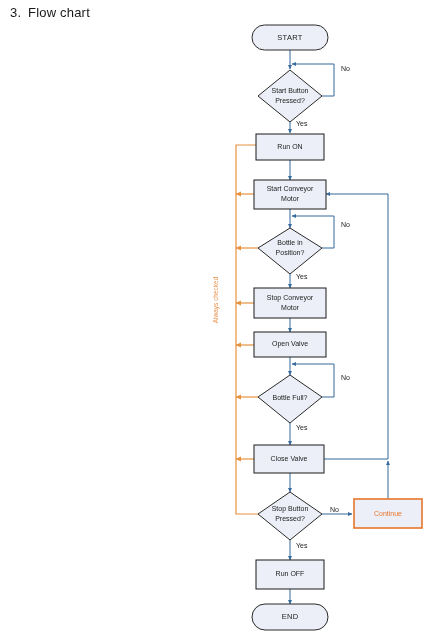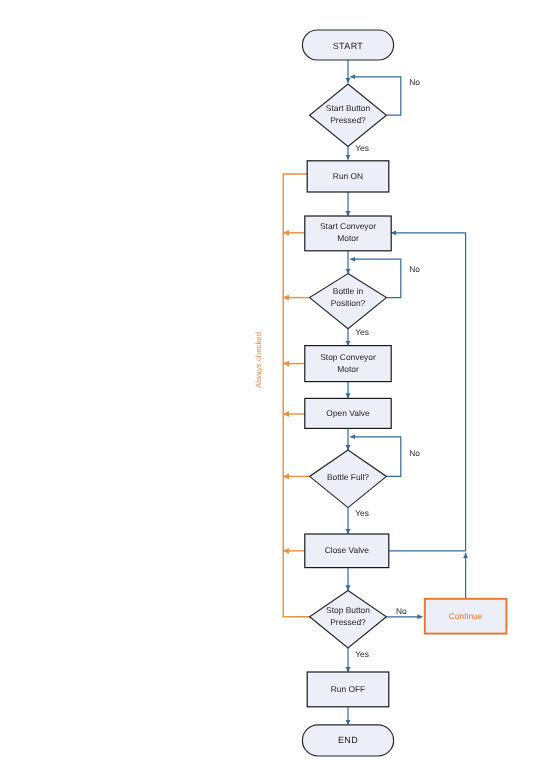--- a/index.html
+++ b/index.html
@@ -96,20 +96,23 @@
   .conn.orange {
     stroke: #e8913f;
     stroke-width: 1.2;
   }
 </style>
 </head>
 <body>
 
 <div id="page">
 
+  <div class="heading">
+    <span class="num">3.</span><span>Flow chart</span>
+  </div>
 
   <svg id="flow-svg" viewBox="0 0 444 639" xmlns="http://www.w3.org/2000/svg">
 
     <defs>
       <marker id="arrow-blue" viewBox="0 0 10 10" refX="8.4" refY="5" markerWidth="5" markerHeight="5" orient="auto-start-reverse">
         <path d="M 0 0.8 L 9 5 L 0 9.2 z" fill="#36699c"></path>
       </marker>
       <marker id="arrow-orange" viewBox="0 0 10 10" refX="8.4" refY="5" markerWidth="5" markerHeight="5" orient="auto-start-reverse">
         <path d="M 0 0.8 L 9 5 L 0 9.2 z" fill="#e8913f"></path>
       </marker>

